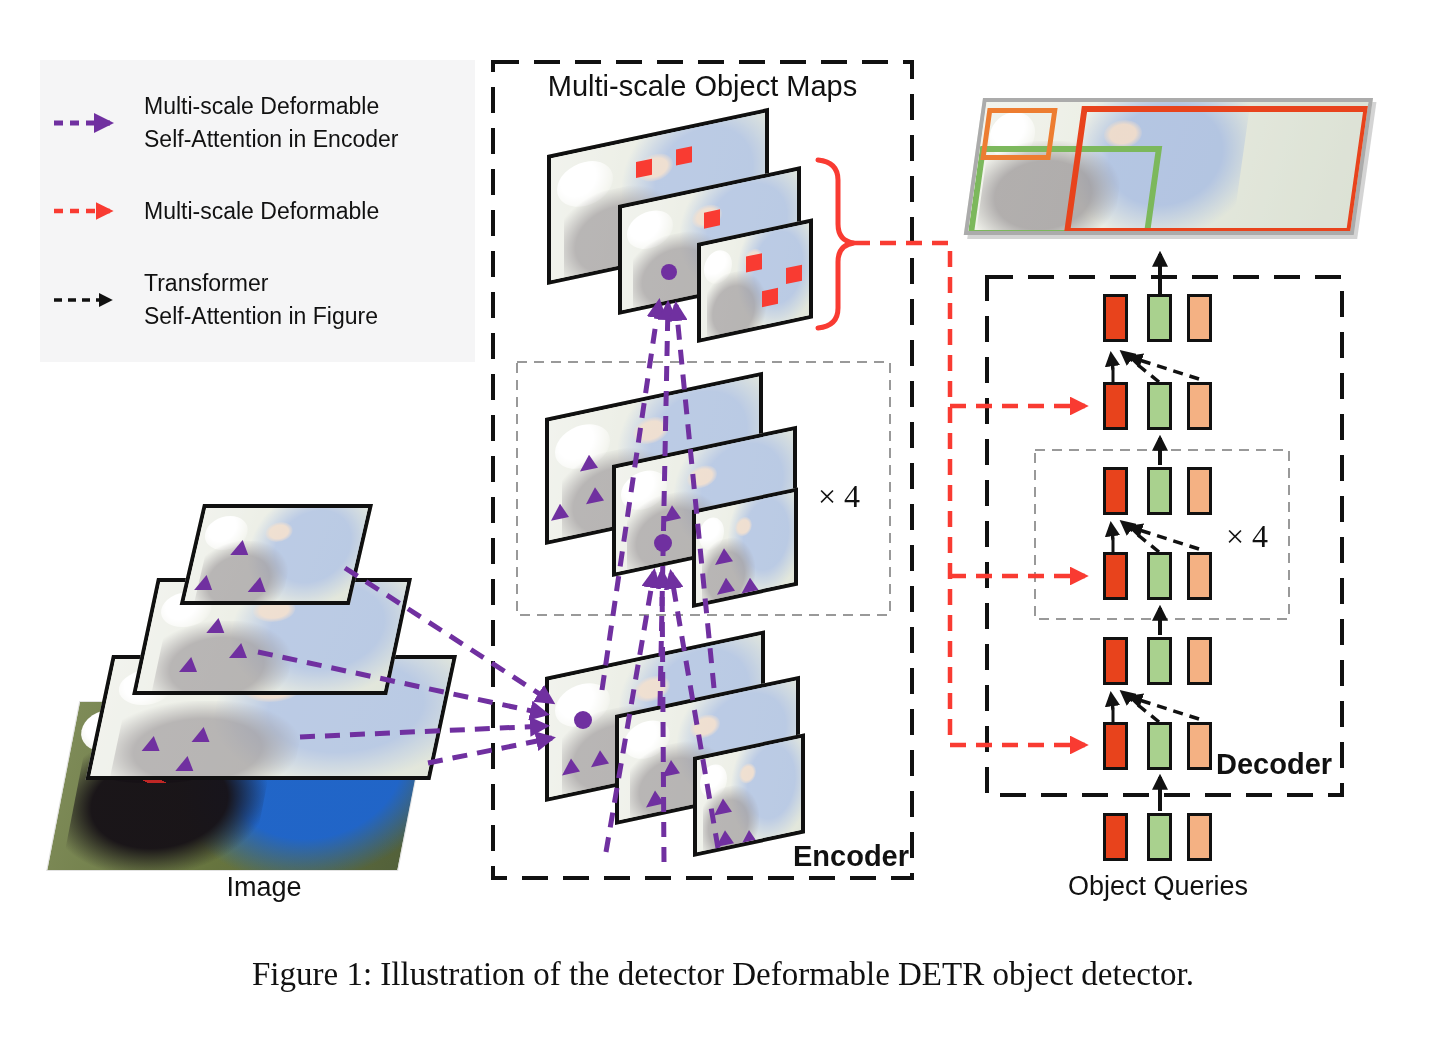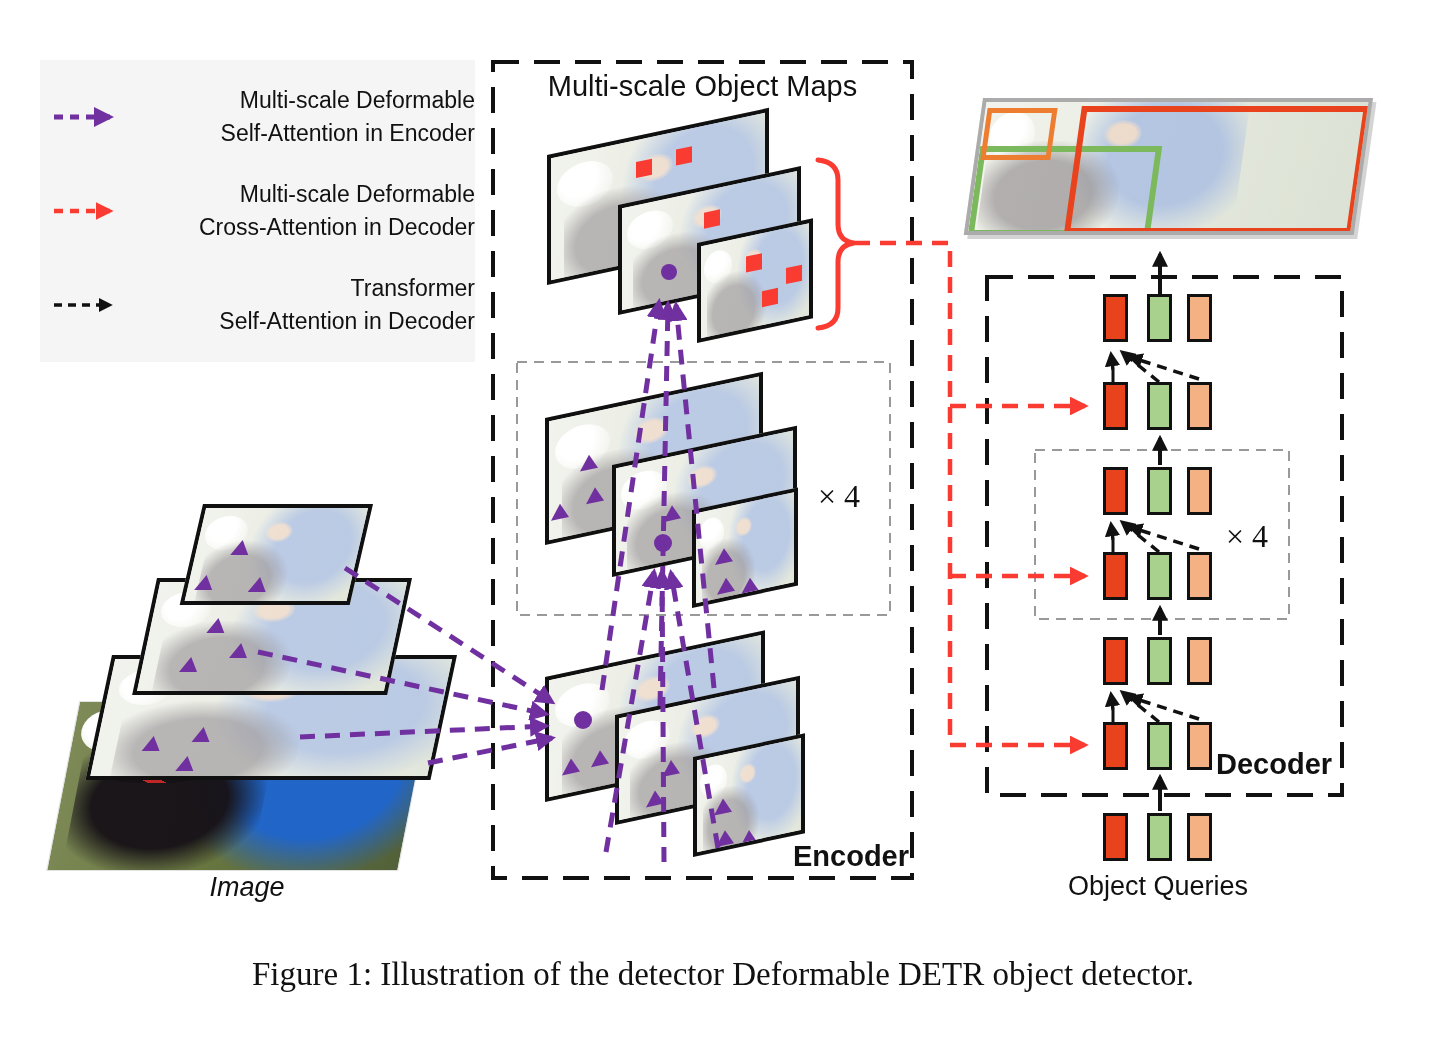--- a/index.html
+++ b/index.html
@@ -17,21 +17,21 @@
   .boldlab{font-size:29px;font-weight:700;}
   .serif{font-family:"Liberation Serif",serif;}
   .mult{font-size:32px;z-index:50;}
   .caption{font-size:33px;text-align:center;width:1446px;left:0;}
 
   
   .legend{position:absolute;left:40px;top:60px;width:435px;height:302px;background:var(--legend-bg);
           z-index:20;display:flex;flex-direction:column;justify-content:space-around;padding:10px 0;box-sizing:border-box;}
   .legend-row{display:flex;align-items:center;}
   .legend-swatch{width:104px;flex:0 0 104px;display:flex;justify-content:center;}
-  .legend-text{flex:1;text-align:right;font-size:23px;line-height:33px;}
+  .legend-text{flex:1;text-align:left;font-size:23px;line-height:33px;}
 
   
   .photo{position:absolute;box-sizing:border-box;border:4px solid #101010;overflow:hidden;z-index:10;background:#e6e9df;}
   .photo>div{position:absolute;}
   .ph-sky{inset:0;background:linear-gradient(100deg,#e5e8dd 0%,#d9decd 45%,#c7d0ba 100%);}
   .ph-ball{left:3%;top:9%;width:26%;height:36%;border-radius:50%;
            background:radial-gradient(circle at 38% 35%,#ffffff 0 40%,#eceee4 72%,#d4d7c8 100%);}
   .ph-blue{left:33%;top:-12%;width:70%;height:118%;
            background:radial-gradient(ellipse at 55% 45%,rgba(104,140,206,.8) 0 42%,rgba(104,140,206,0) 72%);}
   .ph-dark{left:6%;top:36%;width:54%;height:84%;
@@ -98,37 +98,36 @@
           <defs>
               <marker id="lmR" viewBox="0 0 10 10" refX="8" refY="5" markerWidth="4" markerHeight="4" orient="auto">
                 <path d="M0,0 L10,5 L0,10 z" class="r-fill"></path>
               </marker>
             </defs>
           <path d="M6 12 H62" class="r-line" style="stroke-dasharray:9 7" marker-end="url(#lmR)"></path>
         </svg>
       </div>
       <div class="legend-text">
         <div>Multi-scale Deformable</div>
-        <div>Cross-Attention in Decoder</div>
       </div>
     </div>
     <div class="legend-row">
       <div class="legend-swatch">
         <svg width="88" height="24" viewBox="0 0 88 24">
           <defs>
               <marker id="lmK" viewBox="0 0 10 10" refX="8" refY="5" markerWidth="4" markerHeight="4" orient="auto">
                 <path d="M0,0 L10,5 L0,10 z" class="k-fill"></path>
               </marker>
             </defs>
           <path d="M6 12 H62" class="k-dash" style="stroke-dasharray:8 6" marker-end="url(#lmK)"></path>
         </svg>
       </div>
       <div class="legend-text">
         <div>Transformer</div>
-        <div>Self-Attention in Decoder</div>
+        <div>Self-Attention in Figure</div>
       </div>
     </div>
   </div>
 
 
   <div class="photo vivid" style="left:80px;top:702px;width:350px;height:168px;transform:skewX(-11deg);transform-origin:0 0;">
     <div class="ph-sky"></div>
     <div class="ph-ball" style="left:2%;top:4%;width:16%;height:26%;"></div>
     <div class="ph-blue"></div>
     <div class="ph-dark" style="left:4%;top:18%;"></div>
@@ -165,21 +164,21 @@
     <div class="ph-ball"></div>
     <div class="ph-blue"></div>
     <div class="ph-dark"></div>
     <div class="ph-skin"></div>
     <div class="ph-veil"></div>
     <div class="tri" style="left:35px;top:32px;"></div>
     <div class="tri" style="left:7px;top:67px;"></div>
     <div class="tri" style="left:61px;top:69px;"></div>
   </div>
 
-  <div class="label title" style="left:147px;top:872px;width:200px;font-style:italic;">Image</div>
+  <div class="label title" style="left:164px;top:872px;width:200px;">Image</div>
 
   <div class="label title" style="left:493px;top:70px;width:419px;font-size:29px;">Multi-scale Object Maps</div>
 
   <div class="photo" style="left:547px;top:155px;width:222px;height:130px;transform:skewY(-12deg);transform-origin:0 0;">
     <div class="ph-sky"></div>
     <div class="ph-ball"></div>
     <div class="ph-blue"></div>
     <div class="ph-dark"></div>
     <div class="ph-skin"></div>
     <div class="ph-veil"></div>

